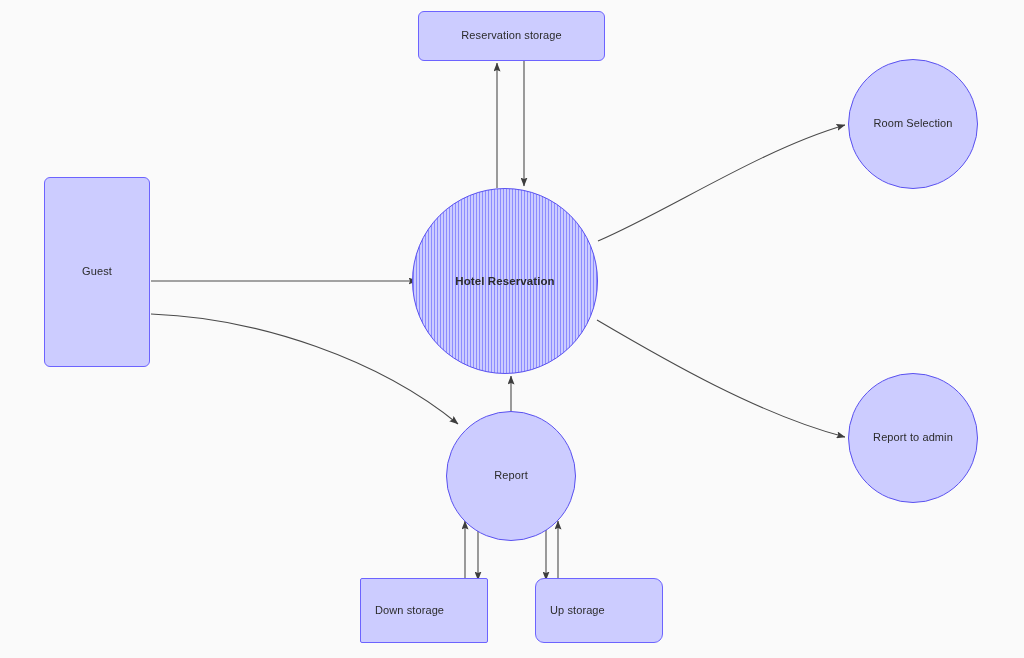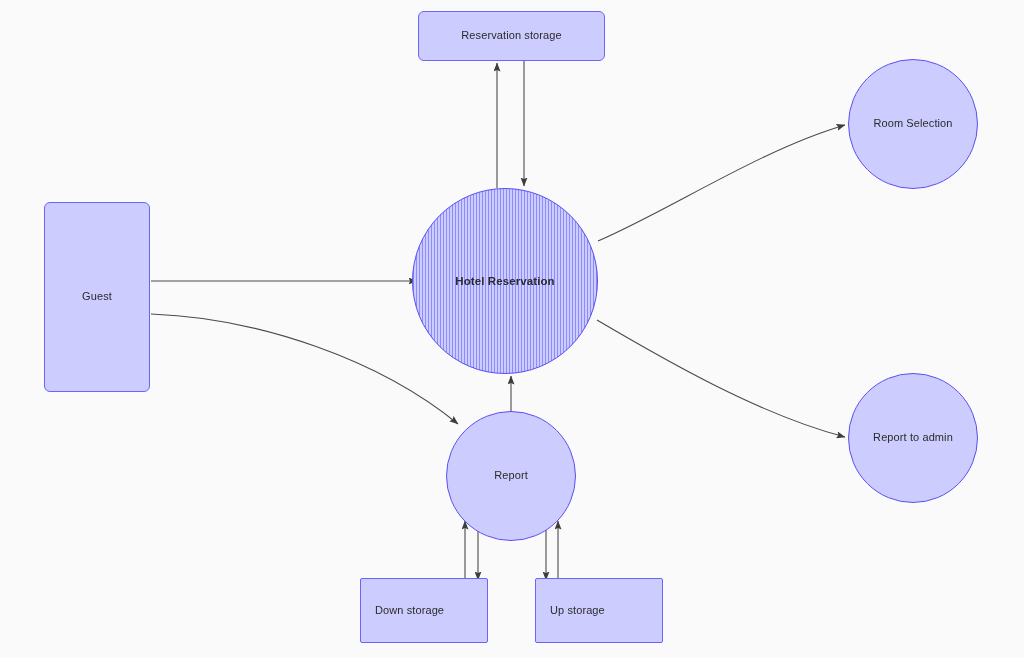--- a/index.html
+++ b/index.html
@@ -100,21 +100,21 @@
 
     <path d="M 546,518 L 546,580" fill="none" stroke="#4a4a4a" stroke-width="1.1" marker-end="url(#arrowhead)"></path>
 
     <path d="M 558,580 L 558,521" fill="none" stroke="#4a4a4a" stroke-width="1.1" marker-end="url(#arrowhead)"></path>
   </svg>
 
   <div class="node rect" style="left:418px; top:11px; width:187px; height:50px;">
     <span class="label">Reservation storage</span>
   </div>
 
-  <div class="node rect" style="left:44px; top:202px; width:106px; height:190px;">
+  <div class="node rect" style="left:44px; top:177px; width:106px; height:190px;">
     <span class="label">Guest</span>
   </div>
 
   <div class="node circle striped" style="left:412px; top:188px; width:186px; height:186px;">
     <span class="label">Hotel Reservation</span>
   </div>
 
   <div class="node circle" style="left:848px; top:373px; width:130px; height:130px;">
     <span class="label">Report to admin</span>
   </div>
@@ -124,17 +124,17 @@
   </div>
 
   <div class="node circle" style="left:446px; top:411px; width:130px; height:130px;">
     <span class="label">Report</span>
   </div>
 
   <div class="node rect-square" style="left:360px; top:578px; width:128px; height:65px; justify-content:flex-start;">
     <span class="label" style="padding-left:14px;">Down storage</span>
   </div>
 
-  <div class="node rect-square" style="left:535px; top:578px; width:128px; height:65px; justify-content:flex-start;">
+  <div class="node rect-square" style="left:535px; top:578px; width:128px; height:65px; justify-content:flex-start;border-radius:9px;">
     <span class="label" style="padding-left:14px;">Up storage</span>
   </div>
 
 </div>
 
 </body></html>

